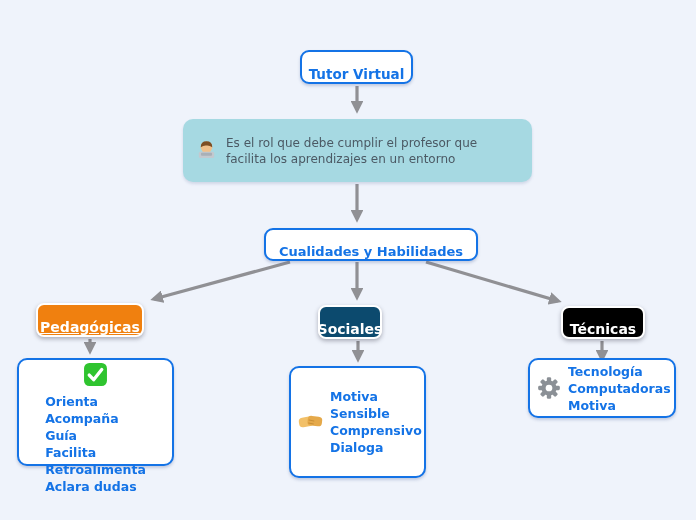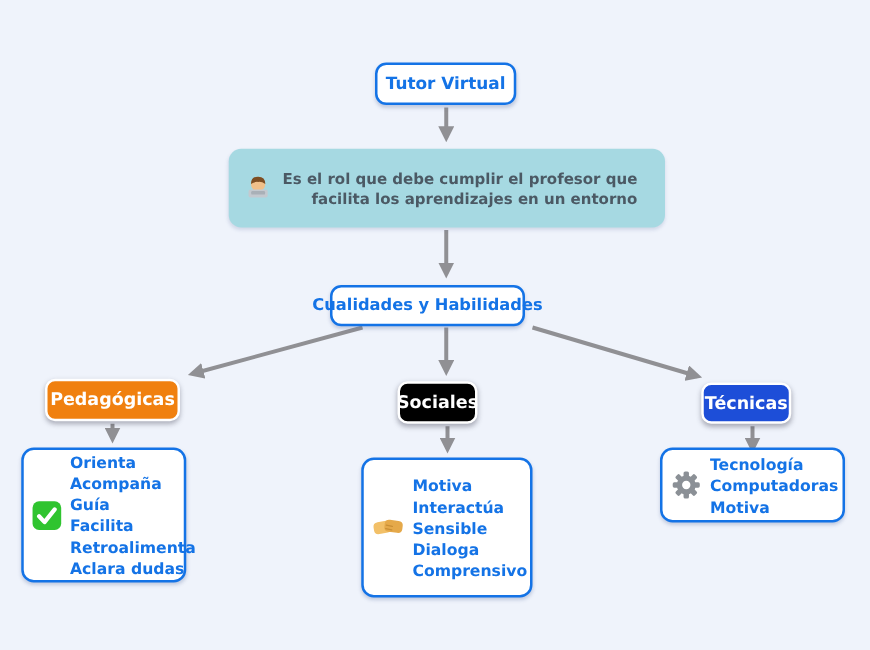--- a/index.html
+++ b/index.html
@@ -2,36 +2,36 @@
 <html><head>
 <meta charset="utf-8">
 <style>
   html,body{margin:0;padding:0;}
   .canvas{
     position:relative;width:696px;height:520px;overflow:hidden;
     background:#eff3fb;
     font-family:"DejaVu Sans","Liberation Sans",sans-serif;
   }
   .connectors{position:absolute;left:0;top:0;}
-  .node{position:absolute;display:flex;align-items:center;justify-content:center;
+  .node{position:absolute;display:flex;align-items:flex-end;justify-content:center;
         font-weight:bold;box-sizing:border-box;}
   .pill-white{
     background:#ffffff;border:2px solid #1473e6;border-radius:9px;color:#1473e6;
     box-shadow:0 2px 3px rgba(90,110,160,.30);white-space:nowrap;
   }
   .chip{
     color:#ffffff;border:2px solid #ffffff;border-radius:8px;white-space:nowrap;
     box-shadow:0 2px 4px rgba(40,40,60,.35);font-size:14px;
   }
   .desc{
     position:absolute;box-sizing:border-box;display:flex;align-items:center;gap:8px;
     background:#a6d9e2;border-radius:10px;color:#4b5964;padding:8px 12px;
     box-shadow:0 2px 3px rgba(90,110,160,.20);
   }
-  .desc .lines{font-size:12px;line-height:16px;font-weight:bold;white-space:nowrap;text-align:right;}
+  .desc .lines{font-size:12px;line-height:16px;font-weight:normal;white-space:nowrap;}
   .listbox{
     position:absolute;box-sizing:border-box;display:flex;align-items:center;gap:6px;
     background:#ffffff;border:2px solid #1473e6;border-radius:10px;color:#1473e6;
     box-shadow:0 2px 3px rgba(90,110,160,.30);padding:2px 6px;
   }
   .listbox .lines{font-size:12.5px;line-height:17px;font-weight:bold;white-space:nowrap;}
   .icon{flex:0 0 auto;display:flex;align-items:center;justify-content:center;}
 </style>
 </head>
 <body>
@@ -68,37 +68,37 @@
         <rect x="4" y="13.2" width="16" height="6.6" rx="1.6" fill="#c3c9cf"></rect>
         <rect x="6.2" y="14.4" width="11.6" height="3" rx="1" fill="#a9b0b7"></rect>
       </svg>
     </span>
     <span class="lines">
       <div>Es el rol que debe cumplir el profesor que</div>
       <div>facilita los aprendizajes en un entorno</div>
     </span>
   </div>
 
-  <div class="node pill-white" style="left:264px;top:228px;width:156px;height:33px;font-size:13px;">
+  <div class="node pill-white" style="left:264px;top:228px;width:214px;height:33px;font-size:13px;">
     <span>Cualidades y Habilidades</span>
   </div>
 
-  <div class="node chip" style="left: 36px; top: 303px; width: 108px; height: 34px; background-color: rgb(240, 128, 15);">
+  <div class="node chip" style="left: 36px; top: 303px; width: 108px; height: 34px; background-color: rgb(240, 128, 15); text-decoration: underline;">
     <span>Pedagógicas</span>
   </div>
 
-  <div class="node chip" style="left: 318px; top: 305px; width: 64px; height: 34px; background-color: #000000;">
+  <div class="node chip" style="left: 318px; top: 305px; width: 64px; height: 34px; background-color: #0c4a6e;">
     <span>Sociales</span>
   </div>
 
-  <div class="node chip" style="left: 561px; top: 306px; width: 72px; height: 33px; background-color: #1d4ed8;">
+  <div class="node chip" style="left: 561px; top: 306px; width: 84px; height: 33px; background-color: #000000;">
     <span>Técnicas</span>
   </div>
 
-  <div class="listbox" style="left:17px;top:358px;width:132px;height:108px;">
+  <div class="listbox" style="left:17px;top:358px;width:157px;height:108px;flex-direction:column;">
     <span class="icon">
       <svg viewBox="0 0 24 24" width="25" height="25">
         <rect x="1" y="1" width="22" height="22" rx="5" fill="#2fc42f"></rect>
         <path d="M6 12.5 L10.2 17 L18 7.2" stroke="#ffffff" stroke-width="3.2" fill="none" stroke-linecap="round" stroke-linejoin="round"></path>
       </svg>
     </span>
     <span class="lines">
       <div>Orienta</div>
       <div>Acompaña</div>
       <div>Guía</div>
@@ -111,24 +111,23 @@
   <div class="listbox" style="left:289px;top:366px;width:137px;height:112px;">
     <span class="icon">
       <svg viewBox="0 0 28 20" width="27" height="20">
         <path d="M2 9 Q2 5 6 5 L13 5 Q17 5 17 9 L17 11.5 Q17 15 13 15 L6 15 Q2 15 2 11.5 Z" fill="#f2c068" transform="rotate(-10 9 10)"></path>
         <path d="M11 7.5 Q11 4 15 4 L22 4 Q26 4 26 7.5 L26 10.5 Q26 14 22 14 L15 14 Q11 14 11 10.5 Z" fill="#e5a94a" transform="rotate(7 18 9)"></path>
         <path d="M12.5 8 L17.5 9 M12 11 L17 12" stroke="#c98f35" stroke-width="1.1" stroke-linecap="round"></path>
       </svg>
     </span>
     <span class="lines">
       <div>Motiva</div>
-      <div>Interactúa</div>
       <div>Sensible</div>
+      <div>Comprensivo</div>
       <div>Dialoga</div>
-      <div>Comprensivo</div>
     </span>
   </div>
 
   <div class="listbox" style="left:528px;top:358px;width:148px;height:60px;">
     <span class="icon">
       <svg viewBox="0 0 24 24" width="26" height="26">
         <g fill="#8b9096">
           <rect x="10" y="2" width="4" height="20" rx="1.2"></rect>
           <rect x="10" y="2" width="4" height="20" rx="1.2" transform="rotate(45 12 12)"></rect>
           <rect x="10" y="2" width="4" height="20" rx="1.2" transform="rotate(90 12 12)"></rect>

